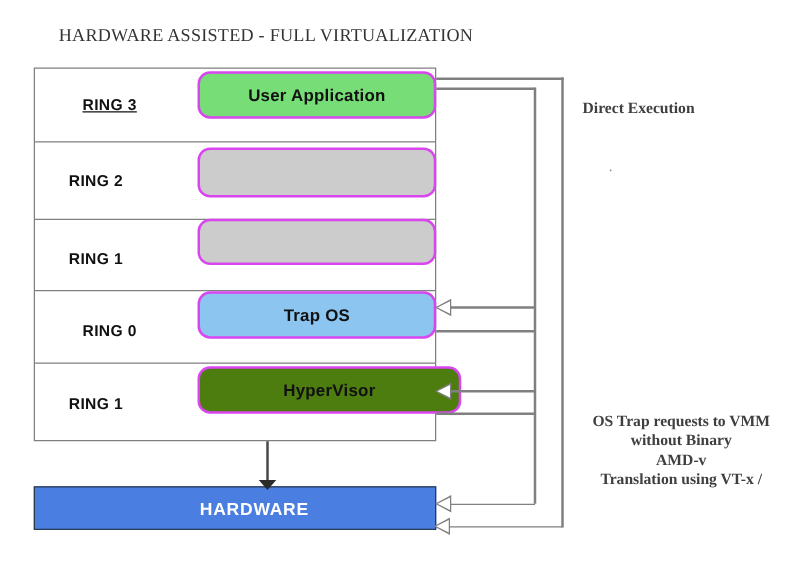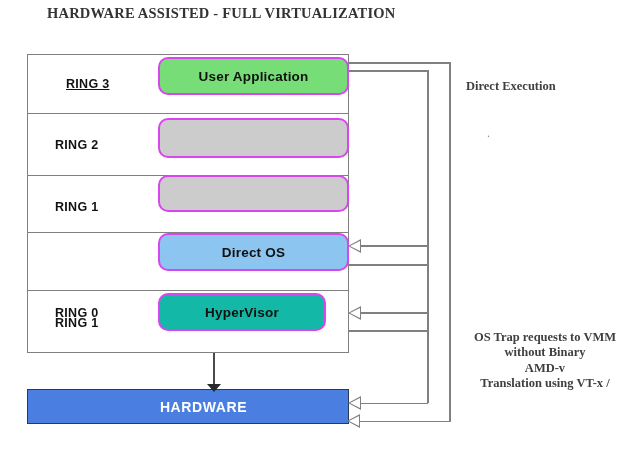--- a/index.html
+++ b/index.html
@@ -13,23 +13,23 @@
     height: 453px;
     background: #ffffff;
     overflow: hidden;
     font-family: "Liberation Sans", sans-serif;
   }
 
   
   #diagram-title {
     position: absolute;
     left: 47px;
-    top: 5px;
+    top: 21px;
     font-family: "Liberation Serif", serif;
-    font-weight: bold;
+    font-weight: normal;
     font-size: 14.5px;
     letter-spacing: 0.2px;
     color: #333333;
     white-space: nowrap;
   }
 
   
   #ring-stack {
     position: absolute;
     left: 27px;
@@ -183,32 +183,32 @@
     <div class="ring-row" style="top:0px;height:59px;"></div>
     <div class="ring-row" style="top:59px;height:62px;"></div>
     <div class="ring-row" style="top:121px;height:57px;"></div>
     <div class="ring-row" style="top:178px;height:58px;"></div>
     <div class="ring-row last" style="top:236px;height:62px;"></div>
   </div>
 
   <div class="ring-label" style="left:66px;top:77px;text-decoration:underline;">RING 3</div>
   <div class="ring-label" style="left:55px;top:138px;">RING 2</div>
   <div class="ring-label" style="left:55px;top:200px;">RING 1</div>
-  <div class="ring-label" style="left:55px;top:258px;margin-top:48px;">RING 0</div>
+  <div class="ring-label" style="left:66px;top:258px;">RING 0</div>
   <div class="ring-label" style="left:55px;top:316px;">RING 1</div>
 
   <div class="comp-box" style="left:158px;top:57px;width:191px;height:38px;background:#77dd77;">User Application</div>
 
   <div class="comp-box" style="left:158px;top:118px;width:191px;height:40px;background:#cccccc;"></div>
 
   <div class="comp-box" style="left:158px;top:175px;width:191px;height:37px;background:#cccccc;"></div>
 
-  <div class="comp-box" style="left:158px;top:233px;width:191px;height:38px;background:#8cc5f0;">Direct OS</div>
-
-  <div class="comp-box" style="left:158px;top:293px;width:168px;height:38px;background:#14b8a6;">HyperVisor</div>
+  <div class="comp-box" style="left:158px;top:233px;width:191px;height:38px;background:#8cc5f0;">Trap OS</div>
+
+  <div class="comp-box" style="left:158px;top:293px;width:211px;height:38px;background:#4d7c0f;">HyperVisor</div>
 
   <div id="hardware-box" style="background:#4a7ee0;">HARDWARE</div>
 
   <div id="down-arrow-line"></div>
   <div id="down-arrow-head"></div>
 
   <div class="conn h" style="left:349px;top:62px;width:102px;"></div>
   <div class="conn v" style="left:449.4px;top:62px;height:360px;"></div>
   <div class="conn h" style="left:360px;top:420.5px;width:90px;"></div>
   <div class="arrowhead-left" style="left:347px;top:414px;"></div>

